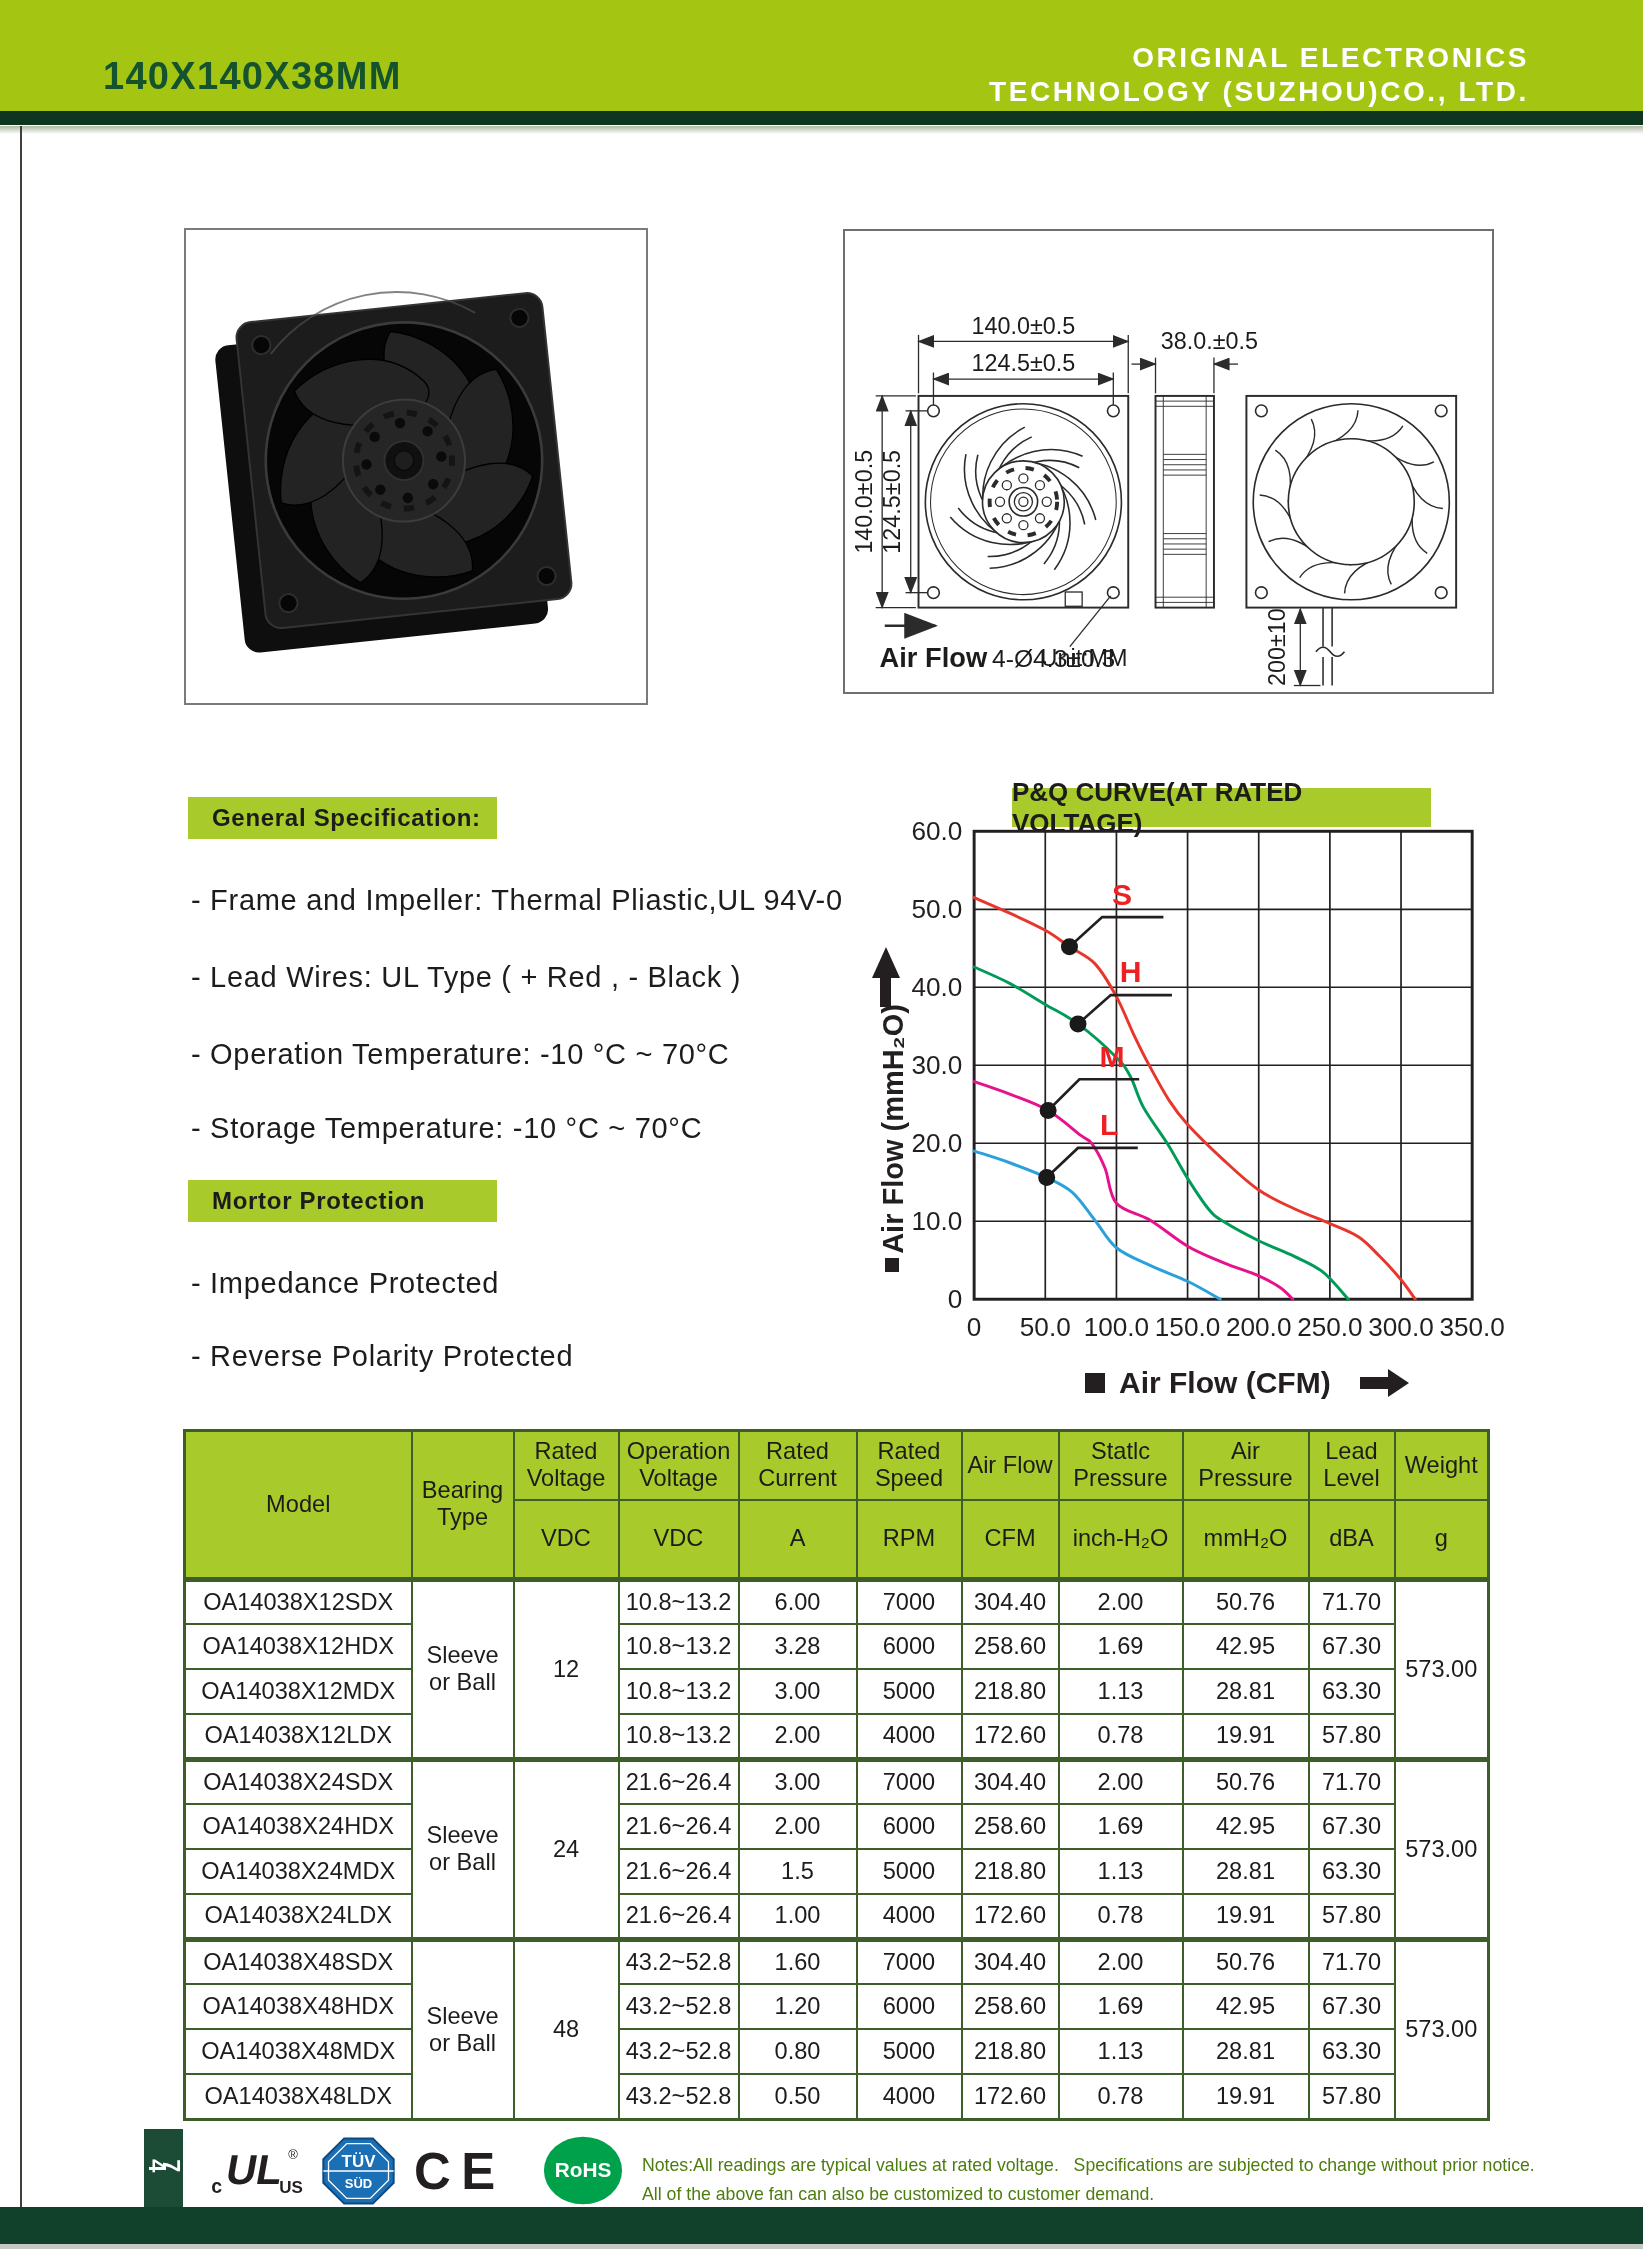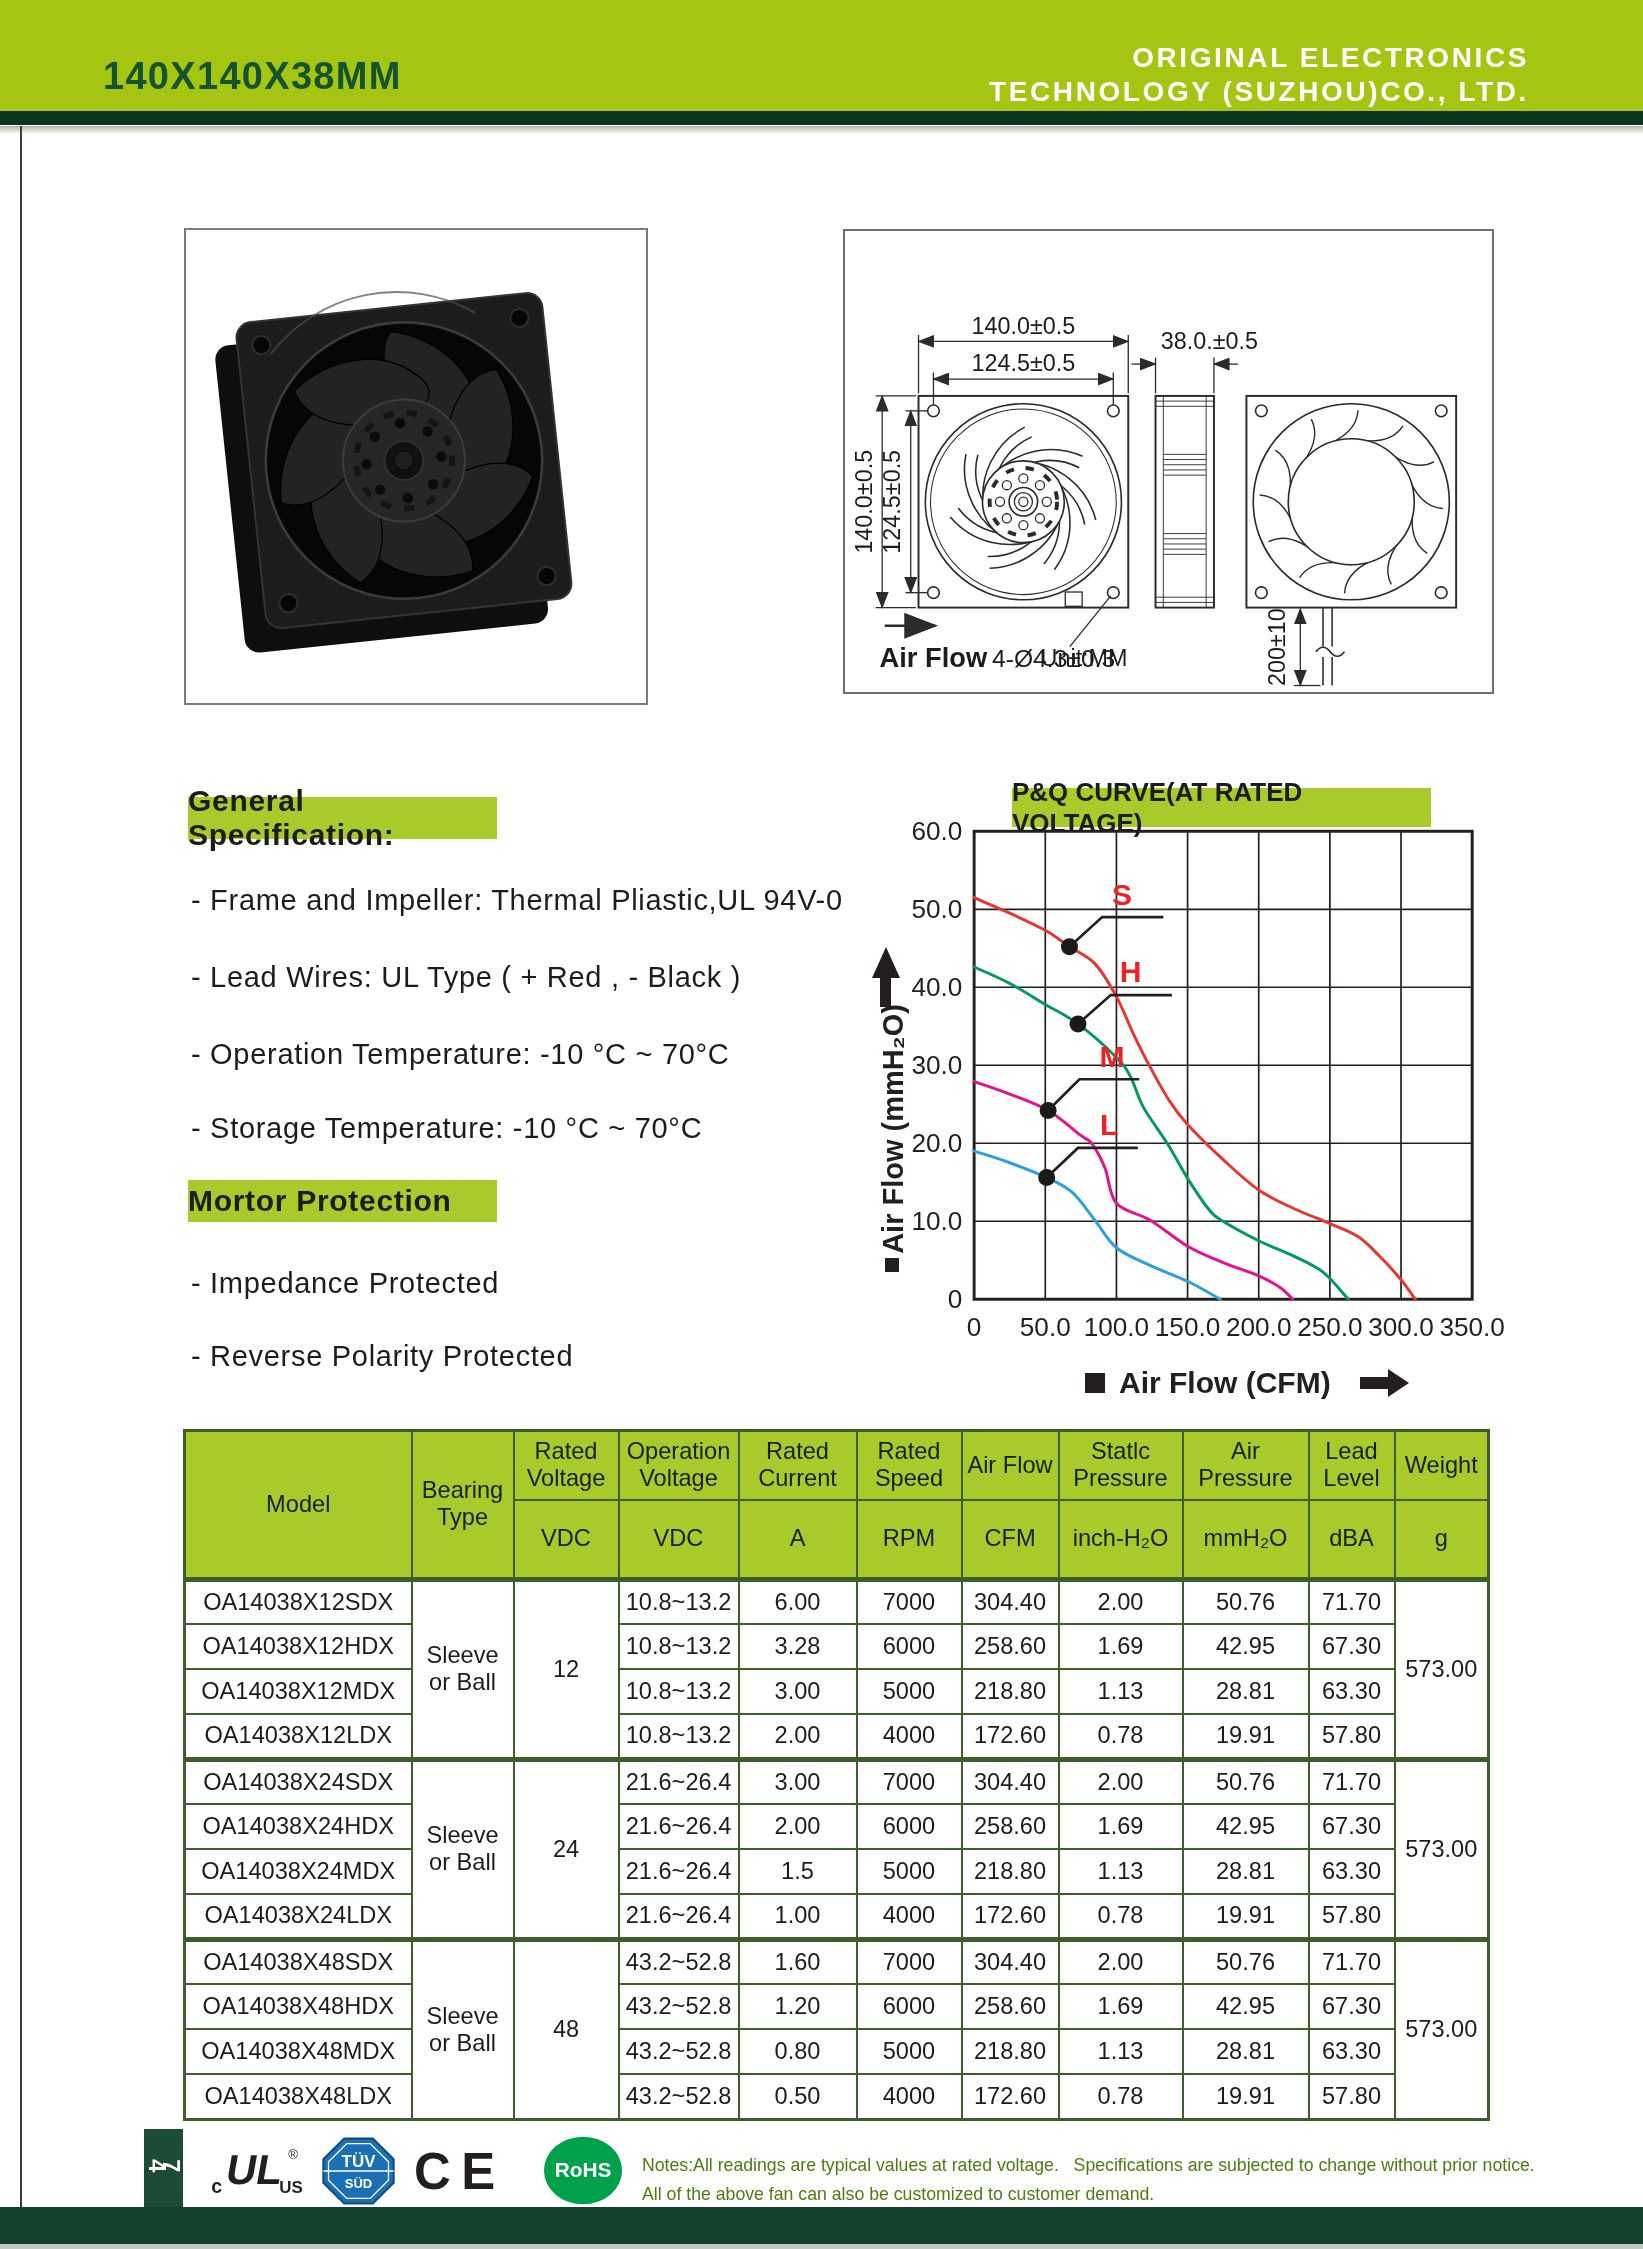--- a/index.html
+++ b/index.html
@@ -16,21 +16,21 @@
         background:linear-gradient(#aeb8a2,#ffffff);}
   .vline{position:absolute;left:19.6px;top:126px;width:2.6px;height:2124px;background:#3f3f38;}
   
   .photo-box{position:absolute;left:184px;top:228px;width:464px;height:477px;
         border:2.6px solid #7b7b7b;background:#fff;box-sizing:border-box;}
   .drawing-box{position:absolute;left:843px;top:229px;width:651px;height:465px;
         border:2px solid #6f6f6f;background:#fff;box-sizing:border-box;}
   .drawing-box svg, .photo-box svg{display:block;width:100%;height:100%;}
   
   .spec-label{position:absolute;left:188px;width:309px;height:42px;background:#a8ca2b;
-        font-size:30px;font-weight:bold;display:flex;align-items:center;padding-left:0;
+        font-size:24px;font-weight:bold;display:flex;align-items:center;padding-left:24px;
         box-sizing:border-box;letter-spacing:0.7px;}
   .spec-item{position:absolute;left:191px;font-size:29px;letter-spacing:0.7px;white-space:nowrap;}
   
   .chart-title{position:absolute;left:1012px;top:788px;width:419px;height:39px;background:#a8ca2b;
         font-size:26px;font-weight:bold;display:flex;align-items:center;justify-content:center;}
   #pq-svg{position:absolute;left:838px;top:812px;width:733px;height:570px;
         font-family:"Liberation Sans","DejaVu Sans",sans-serif;}
   .y-arrow{position:absolute;left:871px;top:947px;width:29px;height:60px;}
   .y-arrow .head{margin:0 auto;width:0;height:0;border-left:14.4px solid transparent;
         border-right:14.4px solid transparent;border-bottom:31px solid #231f20;}

